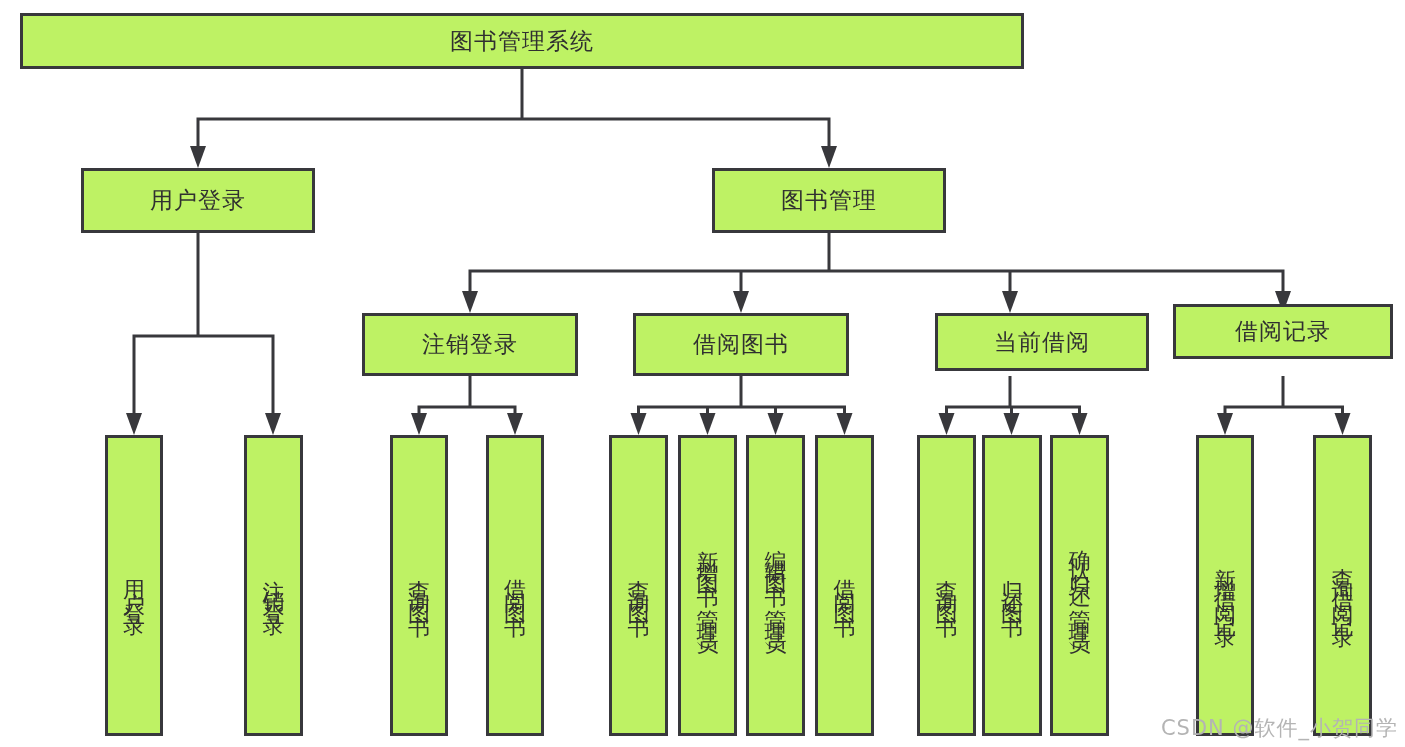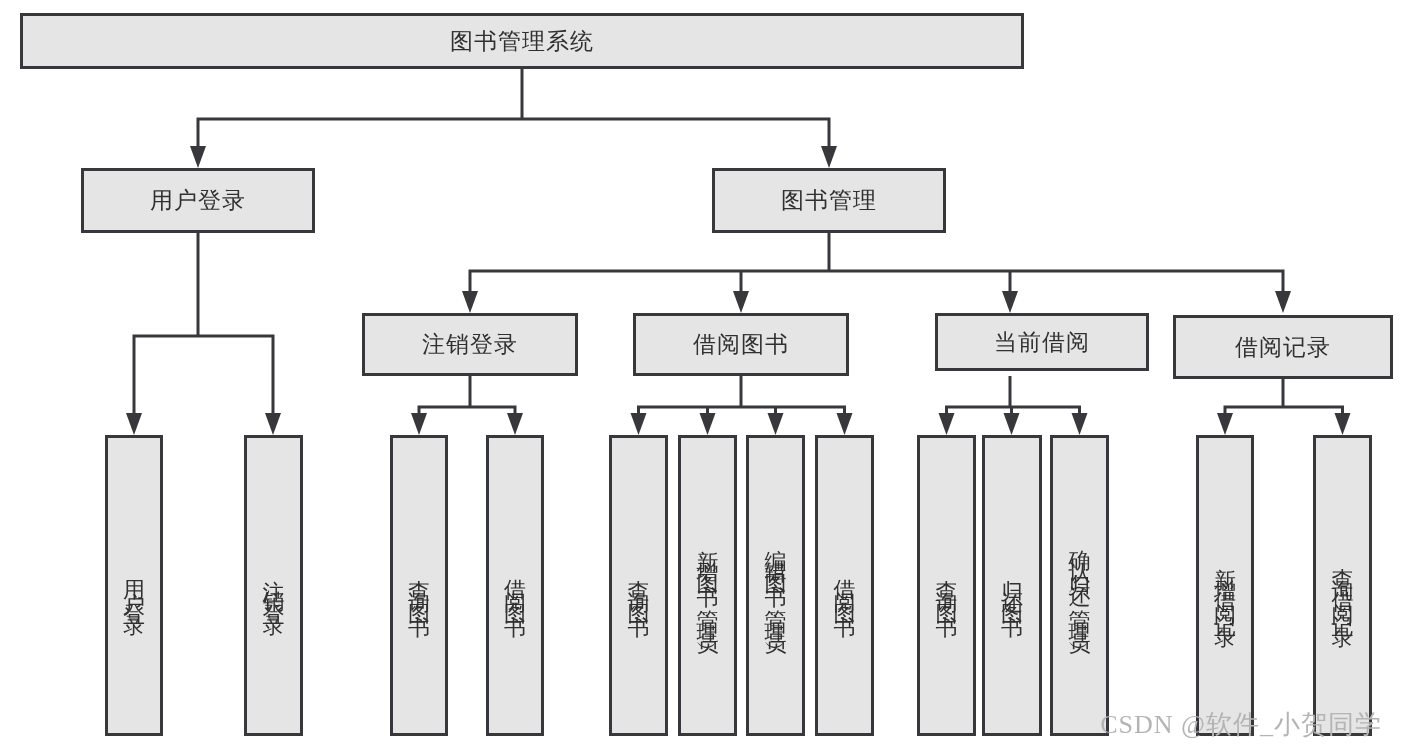--- a/index.html
+++ b/index.html
@@ -15,48 +15,47 @@
     overflow:hidden;
     font-family:"DejaVu Sans", sans-serif;
   }
   .wires{position:absolute;left:0;top:0;width:1405px;height:747px;}
   .wires path{stroke:var(--line);stroke-width:3;fill:none;}
   .wires polygon{fill:var(--line);stroke:none;}
   .node{
     position:absolute;
     box-sizing:border-box;
     border:3px solid var(--line);
-    background:#e5e5e5;
+    background:#bef264;
     display:flex;
     align-items:center;
     justify-content:center;
     color:var(--text);
   }
   .node.h span{
     font-size:23px;
     letter-spacing:1px;
     white-space:nowrap;
   }
   .node.leaf span{
     writing-mode:vertical-lr;
     text-orientation:upright;
     font-size:22px;
     letter-spacing:12px;
     line-height:1;
     white-space:nowrap;
   }
   .watermark{
     position:absolute;
-    right:23px;
+    right:7px;
     bottom:5px;
-    font-size:26px;
+    font-size:21px;
     color:var(--watermark);
     letter-spacing:1px;
     white-space:nowrap;
-    font-family:Liberation Serif, serif;
   }
 </style>
 </head>
 <body>
 
 <div class="stage">
 
   <svg class="wires" viewBox="0 0 1405 747" aria-hidden="true">
     <g>
       <path d="M522 68 V119 M196.5 119 H830.5 M198 119 V160 M829 119 V160"></path>
@@ -113,21 +112,21 @@
 
   <div class="node h" style="left:362px;top:313px;width:216px;height:63px">
     <span>注销登录</span>
   </div>
   <div class="node h" style="left:633px;top:313px;width:216px;height:63px">
     <span>借阅图书</span>
   </div>
   <div class="node h" style="left:935px;top:313px;width:214px;height:58px">
     <span>当前借阅</span>
   </div>
-  <div class="node h" style="left:1173px;top:315px;width:220px;height:64px">
+  <div class="node h" style="left:1173px;top:304px;width:220px;height:55px">
     <span>借阅记录</span>
   </div>
 
   <div class="node leaf" style="left:105px;top:435px;width:58px;height:301px">
     <span>用户登录</span>
   </div>
   <div class="node leaf" style="left:244px;top:435px;width:59px;height:301px">
     <span>注销登录</span>
   </div>
 

